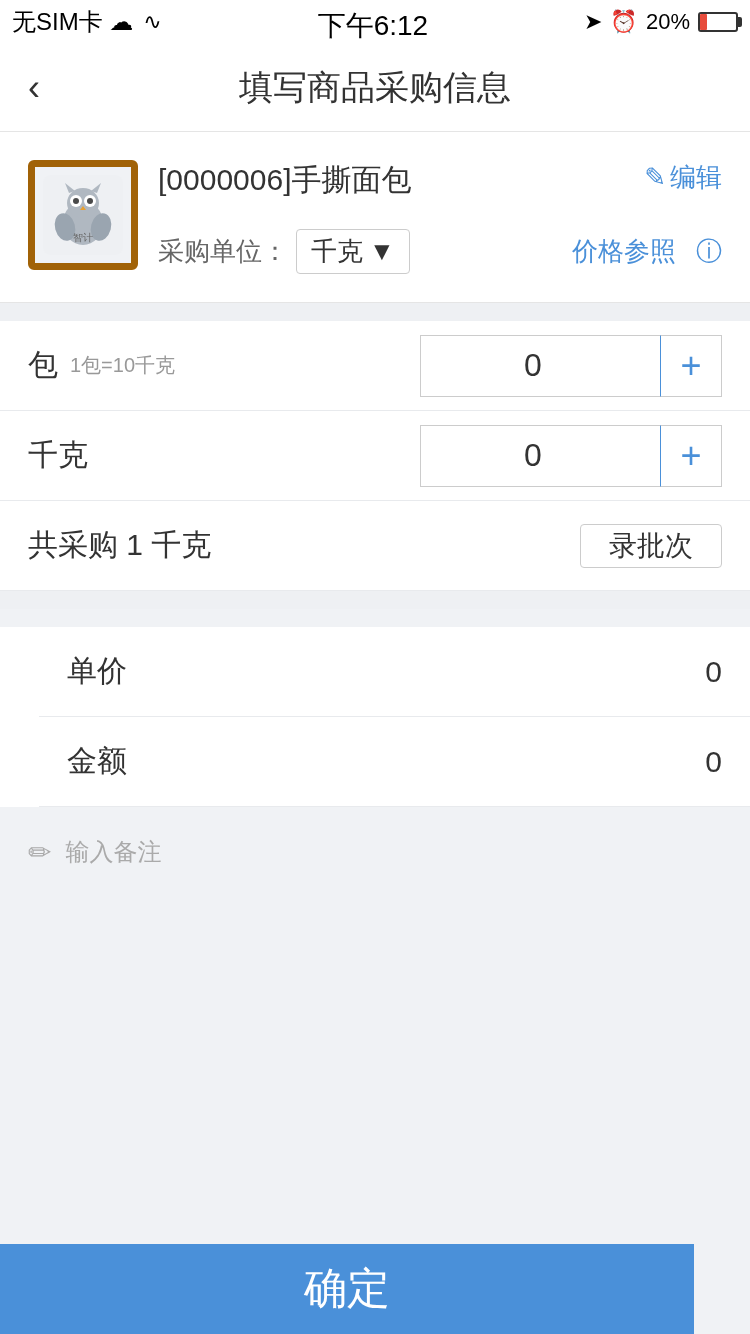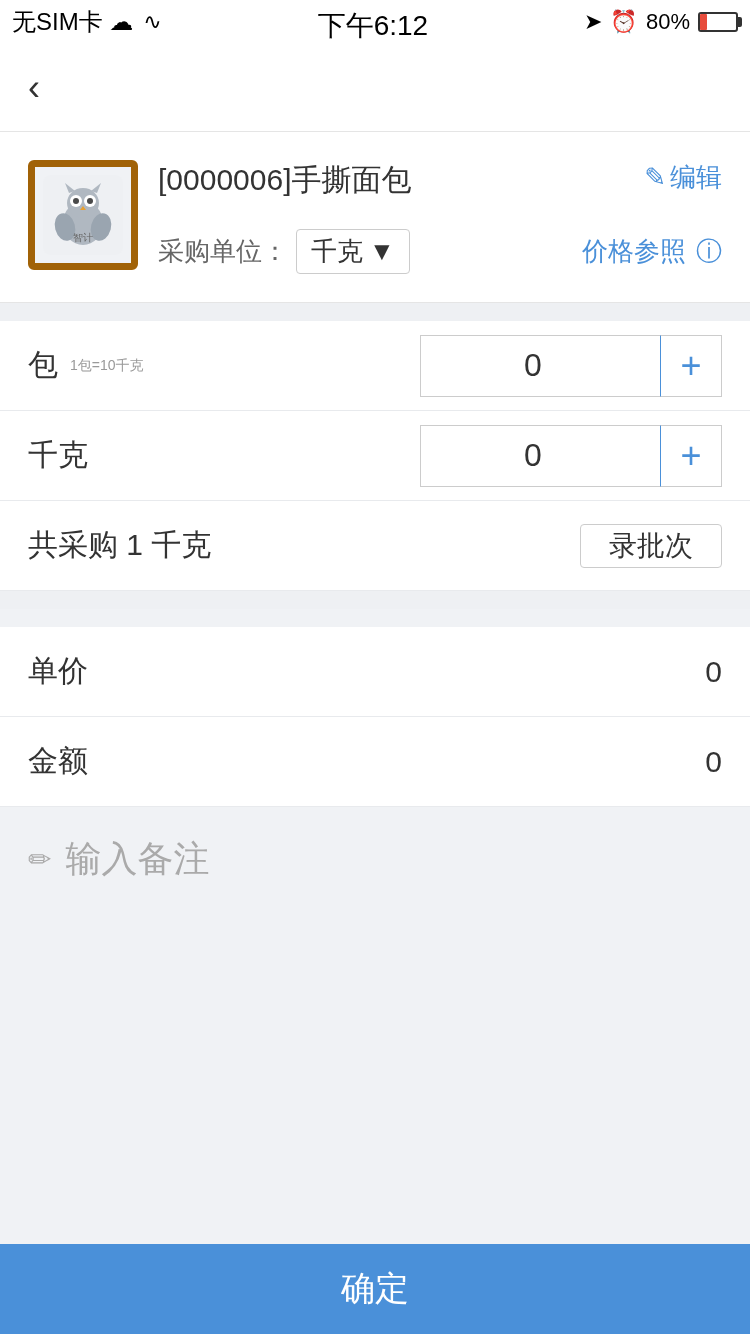--- a/index.html
+++ b/index.html
@@ -132,21 +132,21 @@
       background: #fff;
       display: flex;
       align-items: center;
       gap: 6px;
     }
     .price-ref {
       font-size: 26px;
       color: #4a90d9;
       display: flex;
       align-items: center;
-      gap: 10px;
+      gap: 20px;
     }
 
     
     .section-divider {
       width: 750px;
       height: 18px;
       background: #eef0f3;
     }
 
     
@@ -162,21 +162,21 @@
       border-bottom: 1px solid #e8eaed;
     }
     .input-label {
       font-size: 30px;
       color: #333;
       display: flex;
       align-items: center;
       gap: 12px;
     }
     .input-hint {
-      font-size: 14px;
+      font-size: 20px;
       color: #999;
     }
     .input-control {
       display: flex;
       align-items: center;
       gap: 0;
     }
     .qty-input {
       width: 240px;
       height: 62px;
@@ -223,20 +223,21 @@
       font-size: 28px;
       color: #333;
       background: #fff;
       cursor: pointer;
     }
 
     
     .price-section {
       background: #fff;
       margin-top: 18px;
+      padding-left: 39px;
     }
     .price-row {
       display: flex;
       align-items: center;
       justify-content: space-between;
       padding: 0 28px;
       height: 90px;
       border-bottom: 1px solid #e8eaed;
     }
     .price-label {
@@ -252,34 +253,34 @@
     .remark-section {
       background: #f0f2f5;
       padding: 28px;
       display: flex;
       align-items: center;
       gap: 14px;
       margin-top: 0;
       min-height: 90px;
     }
     .remark-placeholder {
-      font-size: 36px;
+      font-size: 24px;
       color: #aaa;
     }
 
     
     .confirm-btn {
       position: fixed;
       bottom: 0;
       left: 0;
-      width: 750px;
+      width: 694px;
       height: 90px;
       background: #4a90d9;
       color: #fff;
-      font-size: 34px;
+      font-size: 43px;
       display: flex;
       align-items: center;
       justify-content: center;
       cursor: pointer;
       border: none;
     }
 
     
     .wifi-icon { font-size: 22px; }
   </style>
@@ -288,29 +289,30 @@
 
 <div class="status-bar">
   <div class="status-left">
     <span>无SIM卡 ☁</span>
     <span class="wifi-icon">∿</span>
   </div>
   <div class="status-center">下午6:12</div>
   <div class="status-right">
     <span>➤</span>
     <span>⏰</span>
-    <span>80%</span>
+    <span>20%</span>
     <span class="battery-icon">
       <span class="battery-fill"></span>
     </span>
   </div>
 </div>
 
 <div class="nav-bar">
   <div class="nav-back">‹</div>
+  <div class="nav-title">填写商品采购信息</div>
 </div>
 
 <div class="product-card">
   <div class="product-thumb">
     <svg class="owl-logo" viewBox="0 0 80 80" xmlns="http://www.w3.org/2000/svg">
       <rect width="80" height="80" rx="8" fill="#eef0f3"></rect>
 
       <ellipse cx="40" cy="48" rx="20" ry="22" fill="#b0b8c1"></ellipse>
 
       <ellipse cx="40" cy="28" rx="16" ry="15" fill="#b0b8c1"></ellipse>

